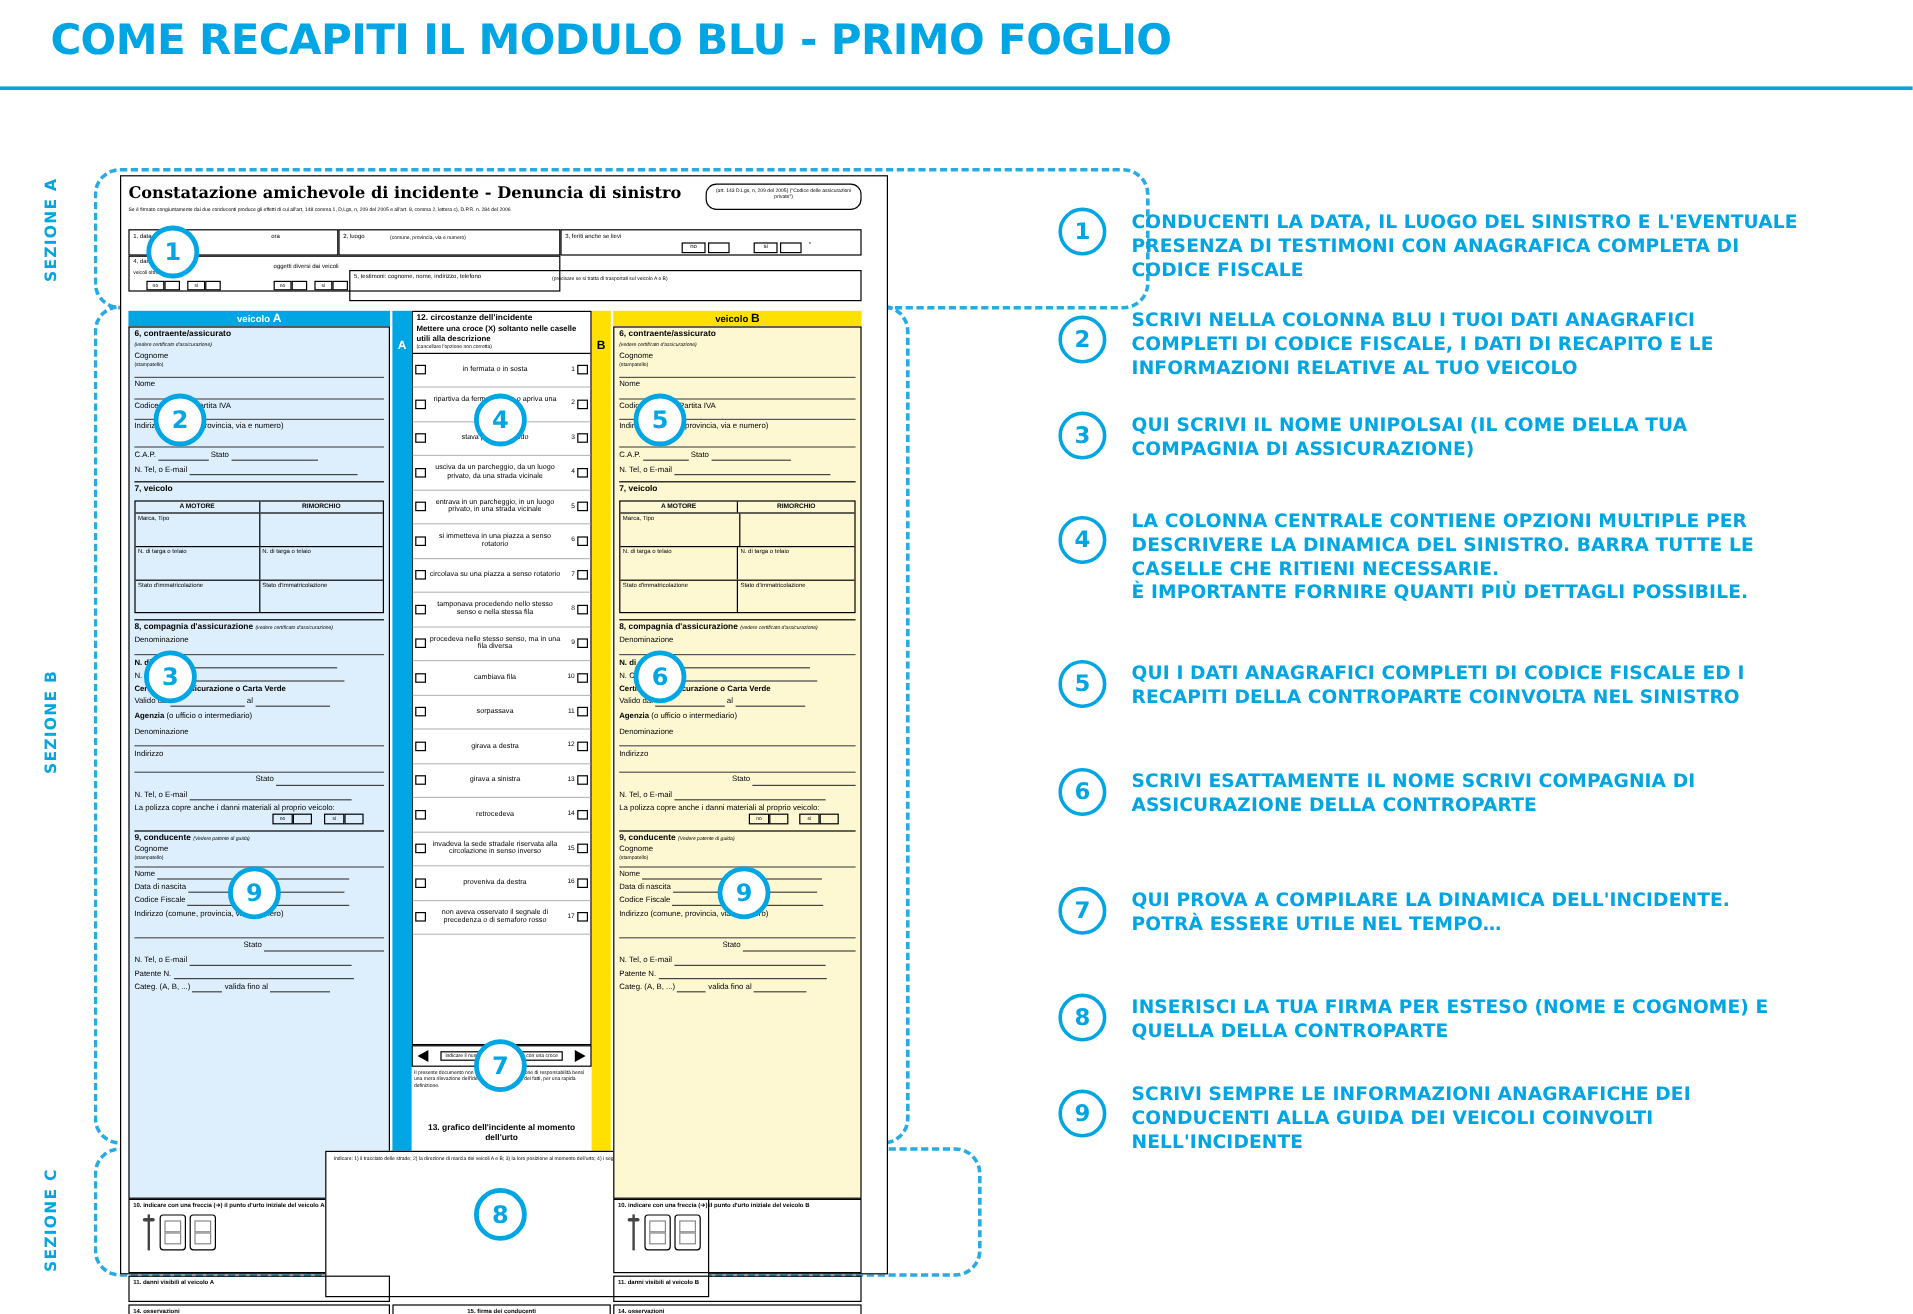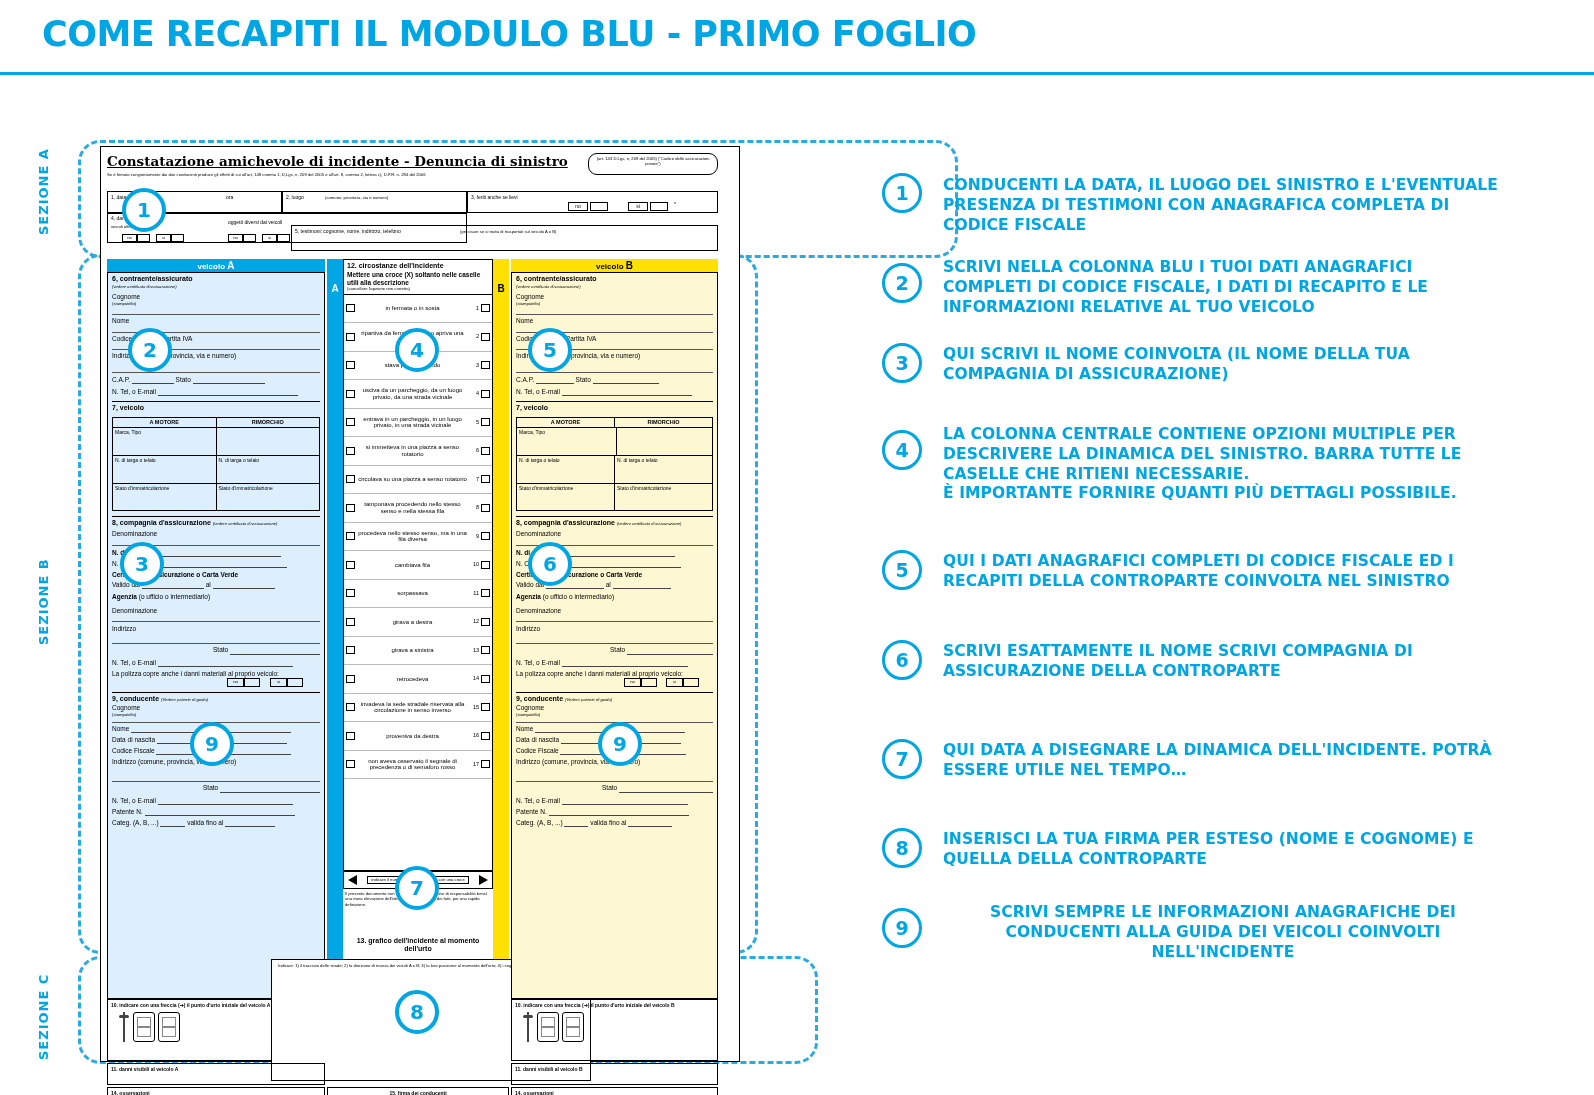--- a/index.html
+++ b/index.html
@@ -138,21 +138,21 @@
 <div class="section-label" style="left:36px; top:645px;">SEZIONE B</div>
 <div class="section-label" style="left:36px; top:1060px;">SEZIONE C</div>
 
 <div class="frame" style="left:78px; top:140px; width:880px; height:118px;"></div>
 <div class="frame" style="left:78px; top:254px; width:680px; height:700px;"></div>
 <div class="frame" style="left:78px; top:956px; width:740px; height:108px;"></div>
 
 <div class="form">
 
   <div class="ff" style="left:6px; top:6px; width:470px;">
-    <div class="ttl" style="font-size:13.5px;text-decoration:underline;">Constatazione amichevole di incidente - Denuncia di sinistro</div>
+    <div class="ttl" style="font-size:13.5px;">Constatazione amichevole di incidente - Denuncia di sinistro</div>
     <div class="tinier" style="margin-top:2px; line-height:1.25;">Se è firmato congiuntamente dai due conducenti produce gli effetti di cui all'art, 148 comma 1, D,Lgs, n, 209 del 2005 e all'art. 8, comma 2, lettera c), D.P.R. n. 284 del 2006</div>
   </div>
   <div class="ff bdr" style="left:487px; top:6px; width:130px; height:22px; border-radius:9px; padding:2px 4px;">
     <div class="tinier" style="text-align:center; line-height:1.3;">(art. 143 D.Lgs, n, 209 del 2005) ("Codice delle assicurazioni private")</div>
   </div>
 
   <div class="ff bdr" style="left:6px; top:44px; width:175px; height:22px;">
     <span class="tiny ff" style="left:3px; top:2px;">1, data dell'incidente</span>
     <span class="tiny ff" style="left:118px; top:2px;">ora</span>
   </div>
@@ -634,32 +634,32 @@
 <div class="marker" style="left:190px; top:722px;">9</div>
 <div class="marker" style="left:598px; top:722px;">9</div>
 
 <div class="callout-num" style="left:882px; top:173px;">1</div>
 <div class="callout-text" style="left:943px; top:176px;">CONDUCENTI LA DATA, IL LUOGO DEL SINISTRO E L'EVENTUALE PRESENZA DI TESTIMONI CON ANAGRAFICA COMPLETA DI CODICE FISCALE</div>
 
 <div class="callout-num" style="left:882px; top:263px;">2</div>
 <div class="callout-text" style="left:943px; top:258px;">SCRIVI NELLA COLONNA BLU I TUOI DATI ANAGRAFICI COMPLETI DI CODICE FISCALE, I DATI DI RECAPITO E LE INFORMAZIONI RELATIVE AL TUO VEICOLO</div>
 
 <div class="callout-num" style="left:882px; top:343px;">3</div>
-<div class="callout-text" style="left:943px; top:345px;">QUI SCRIVI IL NOME COINVOLTA (IL NOME DELLA TUA COMPAGNIA DI ASSICURAZIONE)</div>
+<div class="callout-text" style="left:943px; top:345px;">QUI SCRIVI IL NOME UNIPOLSAI (IL COME DELLA TUA COMPAGNIA DI ASSICURAZIONE)</div>
 
 <div class="callout-num" style="left:882px; top:430px;">4</div>
 <div class="callout-text" style="left:943px; top:425px; white-space:pre-line;">LA COLONNA CENTRALE CONTIENE OPZIONI MULTIPLE PER DESCRIVERE LA DINAMICA DEL SINISTRO. BARRA TUTTE LE CASELLE CHE RITIENI NECESSARIE.
 È IMPORTANTE FORNIRE QUANTI PIÙ DETTAGLI POSSIBILE.</div>
 
 <div class="callout-num" style="left:882px; top:550px;">5</div>
 <div class="callout-text" style="left:943px; top:552px;">QUI I DATI ANAGRAFICI COMPLETI DI CODICE FISCALE ED I RECAPITI DELLA CONTROPARTE COINVOLTA NEL SINISTRO</div>
 
 <div class="callout-num" style="left:882px; top:640px;">6</div>
 <div class="callout-text" style="left:943px; top:642px;">SCRIVI ESATTAMENTE IL NOME SCRIVI COMPAGNIA DI ASSICURAZIONE DELLA CONTROPARTE</div>
 
 <div class="callout-num" style="left:882px; top:739px;">7</div>
-<div class="callout-text" style="left:943px; top:741px;">QUI DATA A DISEGNARE LA DINAMICA DELL'INCIDENTE. POTRÀ ESSERE UTILE NEL TEMPO…</div>
+<div class="callout-text" style="left:943px; top:741px;">QUI PROVA A COMPILARE LA DINAMICA DELL'INCIDENTE. POTRÀ ESSERE UTILE NEL TEMPO…</div>
 
 <div class="callout-num" style="left:882px; top:828px;">8</div>
 <div class="callout-text" style="left:943px; top:830px;">INSERISCI LA TUA FIRMA PER ESTESO (NOME E COGNOME) E QUELLA DELLA CONTROPARTE</div>
 
 <div class="callout-num" style="left:882px; top:908px;">9</div>
-<div class="callout-text" style="left:943px; top:903px;text-align:center;">SCRIVI SEMPRE LE INFORMAZIONI ANAGRAFICHE DEI CONDUCENTI ALLA GUIDA DEI VEICOLI COINVOLTI NELL'INCIDENTE</div>
+<div class="callout-text" style="left:943px; top:903px;">SCRIVI SEMPRE LE INFORMAZIONI ANAGRAFICHE DEI CONDUCENTI ALLA GUIDA DEI VEICOLI COINVOLTI NELL'INCIDENTE</div>
 
 </body></html>

